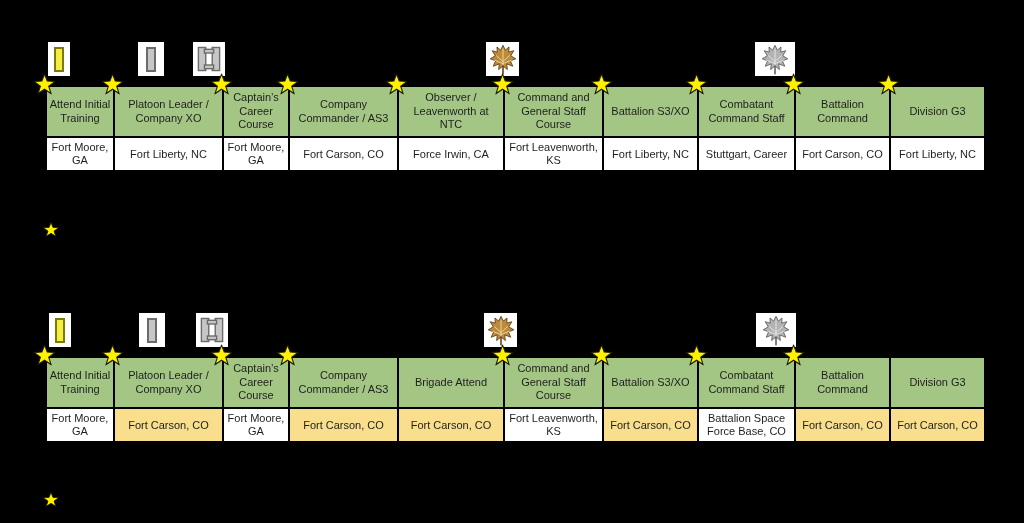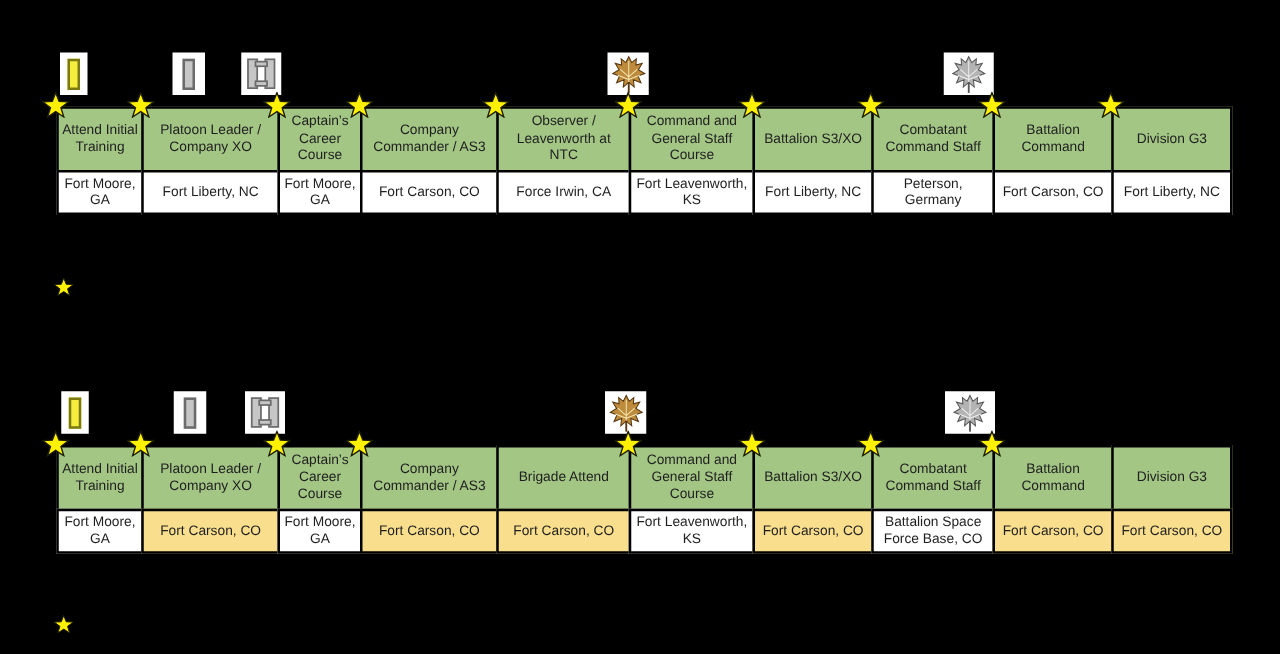--- a/index.html
+++ b/index.html
@@ -147,21 +147,21 @@
       <div class="title">Battalion S3/XO</div>
       <div class="loc">Fort Liberty, NC</div>
     </div>
         <div class="step" style="left: 652px; width: 99px;">
       <span class="star">
         <svg viewBox="0 0 20 19" preserveAspectRatio="none">
           <polygon class="star-shape" points="10,0.6 12.45,6.9 19.5,7.2 13.8,11.5 15.9,18.2 10,14.3 4.1,18.2 6.2,11.5 0.5,7.2 7.55,6.9"></polygon>
         </svg>
       </span>
       <div class="title">Combatant Command Staff</div>
-      <div class="loc">Peterson, Germany</div>
+      <div class="loc">Stuttgart, Career</div>
     </div>
         <div class="step" style="left: 749px; width: 97px;">
       <span class="star">
         <svg viewBox="0 0 20 19" preserveAspectRatio="none">
           <polygon class="star-shape" points="10,0.6 12.45,6.9 19.5,7.2 13.8,11.5 15.9,18.2 10,14.3 4.1,18.2 6.2,11.5 0.5,7.2 7.55,6.9"></polygon>
         </svg>
       </span>
       <div class="title">Battalion Command</div>
       <div class="loc">Fort Carson, CO</div>
     </div>

